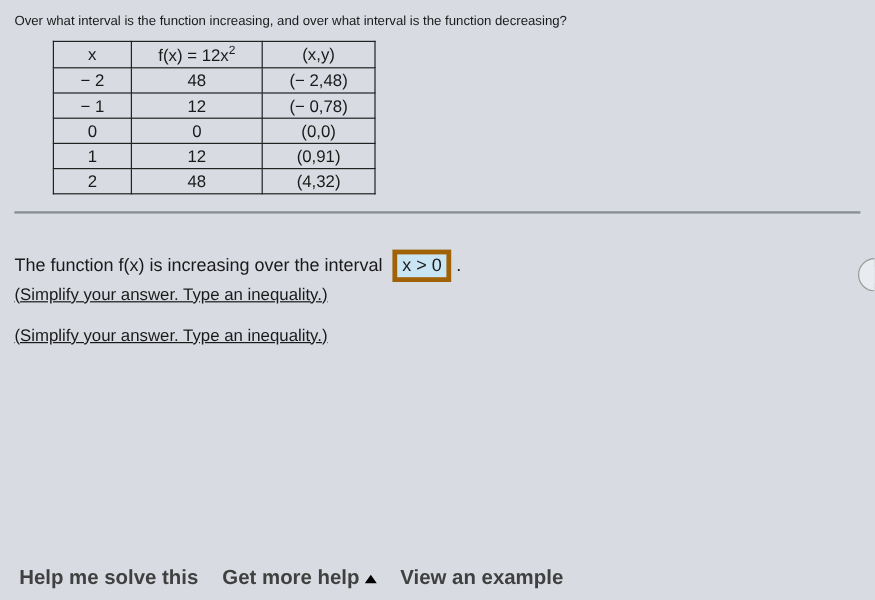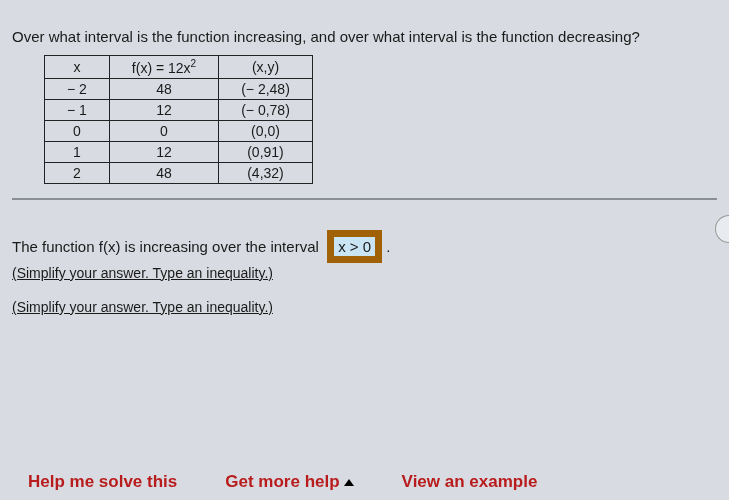--- a/index.html
+++ b/index.html
@@ -10,22 +10,22 @@
     height: 500px;
     background: #d8dce2;
     font-family: Arial, Helvetica, sans-serif;
     color: #1a1a1a;
     position: relative;
   }
   .page {
     padding: 8px 12px 0 12px;
   }
   .question {
-    font-size: 15px;
-    margin: 20px 0 10px 0;
+    font-size: 11px;
+    margin: 4px 0 10px 0;
   }
   table.data {
     border-collapse: collapse;
     margin: 6px 0 14px 32px;
     background: #d8dce2;
   }
   table.data th, table.data td {
     border: 1.5px solid #222;
     padding: 2px 22px;
     text-align: center;
@@ -42,44 +42,44 @@
     font-size: 15px;
     margin: 6px 0 2px 0;
   }
   .note {
     font-size: 14px;
     margin: 0 0 18px 0;
     text-decoration: underline;
   }
   .ans {
     background: #c9e4f2;
-    border: 7px solid #a16207;
+    border: 4px solid #a16207;
     padding: 1px 4px;
     display: inline-block;
   }
   .blank {
     display: inline-block;
     width: 20px;
     height: 16px;
     border: 1px solid #666;
     background: #d8dce2;
     vertical-align: middle;
     margin: 0 2px;
   }
   .bottom-bar {
     position: absolute;
     bottom: 8px;
-    left: 28px;
+    left: 16px;
     right: 12px;
     display: flex;
-    gap: 48px;
+    gap: 20px;
     align-items: center;
     font-weight: bold;
     font-size: 17px;
-    color: #b91c1c;
+    color: #404040;
   }
   .bottom-bar span { cursor: pointer; }
   .dropdown-arrow {
     display: inline-block;
     width: 0; height: 0;
     border-left: 5px solid transparent;
     border-right: 5px solid transparent;
     border-bottom: 7px solid #000;
     margin-left: 4px;
     vertical-align: middle;

